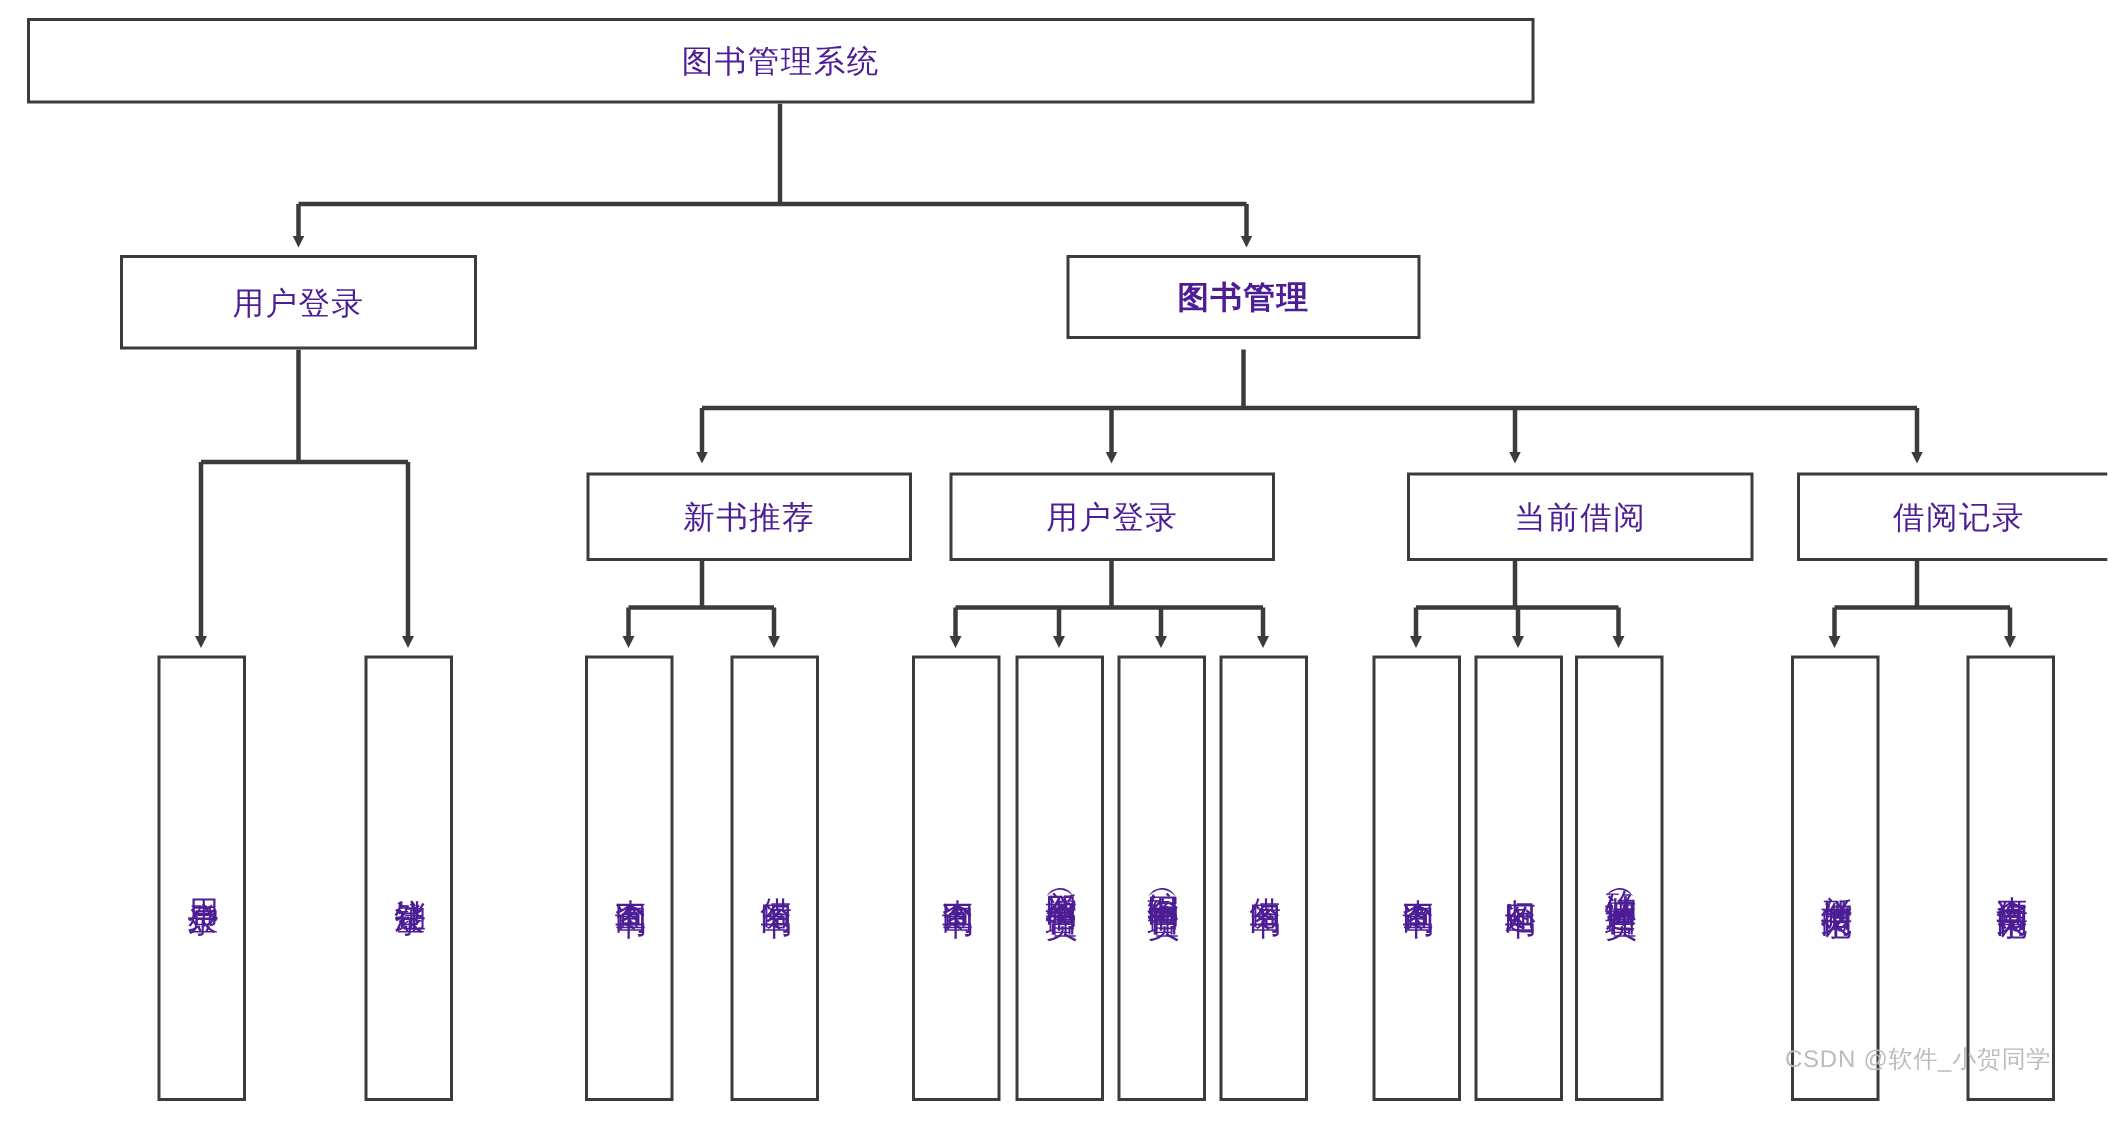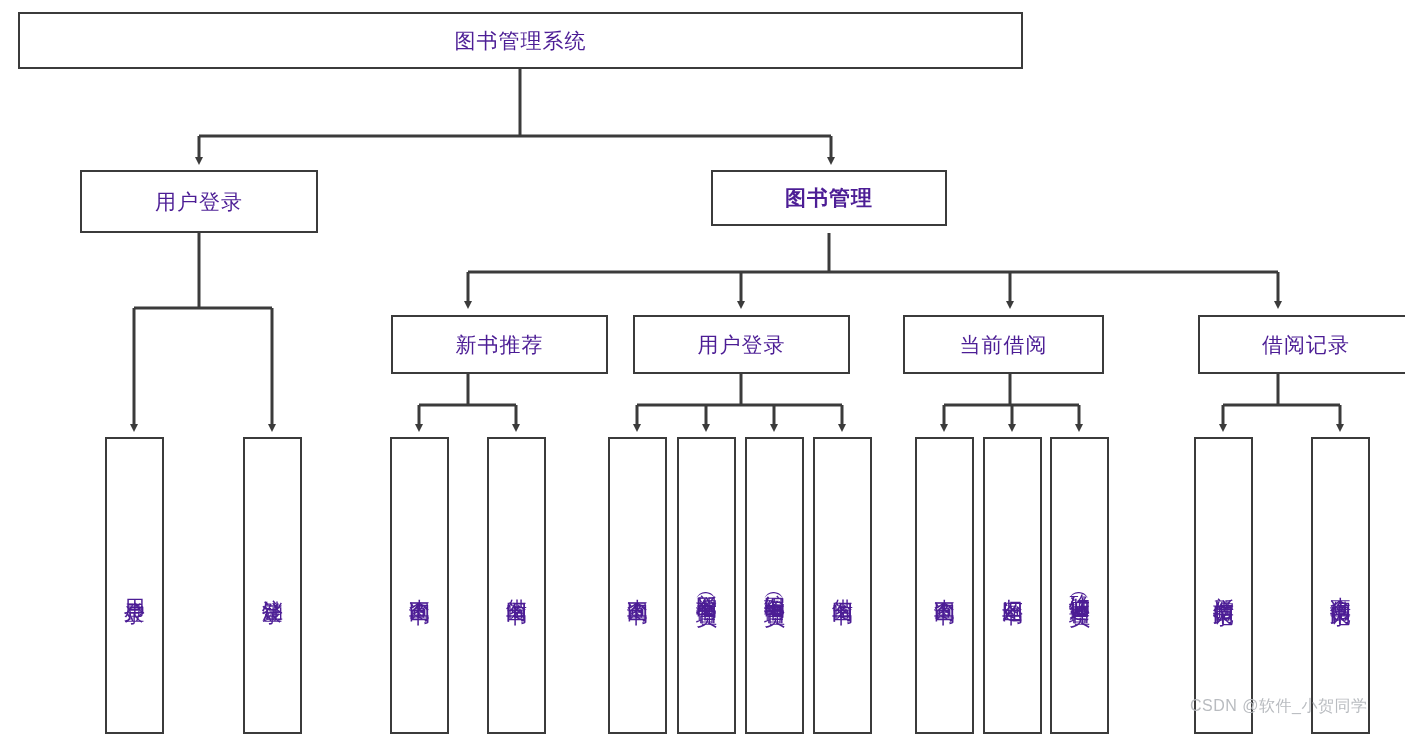--- a/index.html
+++ b/index.html
@@ -127,21 +127,21 @@
   <div class="node h" style="left: 711px; top: 170px; width: 236px; height: 56px; font-weight: bold;">
     <span class="label">图书管理</span>
   </div>
 
   <div class="node h" style="left: 360px; top: 315px; width: 217px; height: 59px; margin-left: 31px;">
     <span class="label">新书推荐</span>
   </div>
   <div class="node h" style="left: 633px; top: 315px; width: 217px; height: 59px;">
     <span class="label">用户登录</span>
   </div>
-  <div class="node h" style="left: 903px; top: 315px; width: 201px; height: 59px;">
+  <div class="node h" style="left: 938px; top: 315px; width: 231px; height: 59px;">
     <span class="label">当前借阅</span>
   </div>
   <div class="node h" style="left: 1170px; top: 315px; width: 216px; height: 59px; margin-left: 28px;">
     <span class="label">借阅记录</span>
   </div>
 
   <div class="node v" style="left: 105px; top: 437px; width: 59px; height: 297px;">
     <span class="label">用户登录</span>
   </div>
   <div class="node v" style="left: 243px; top: 437px; width: 59px; height: 297px;">

